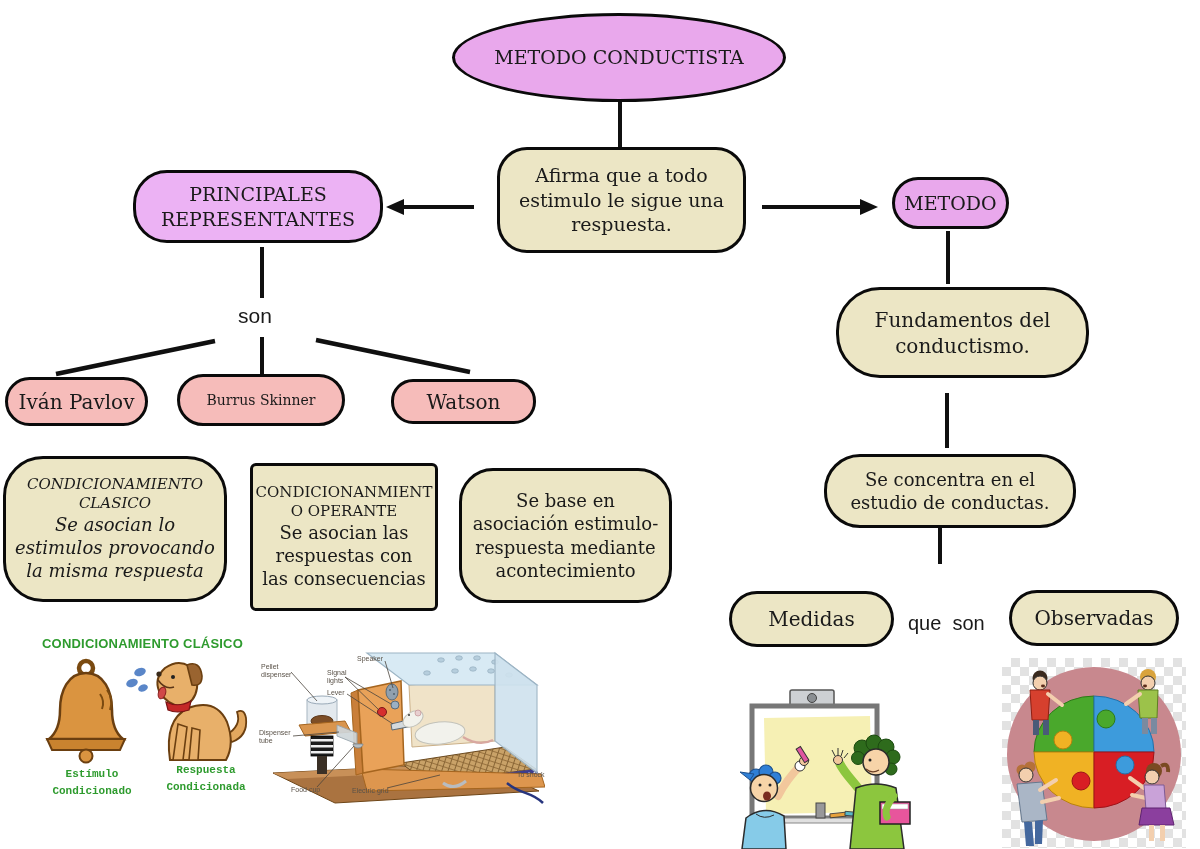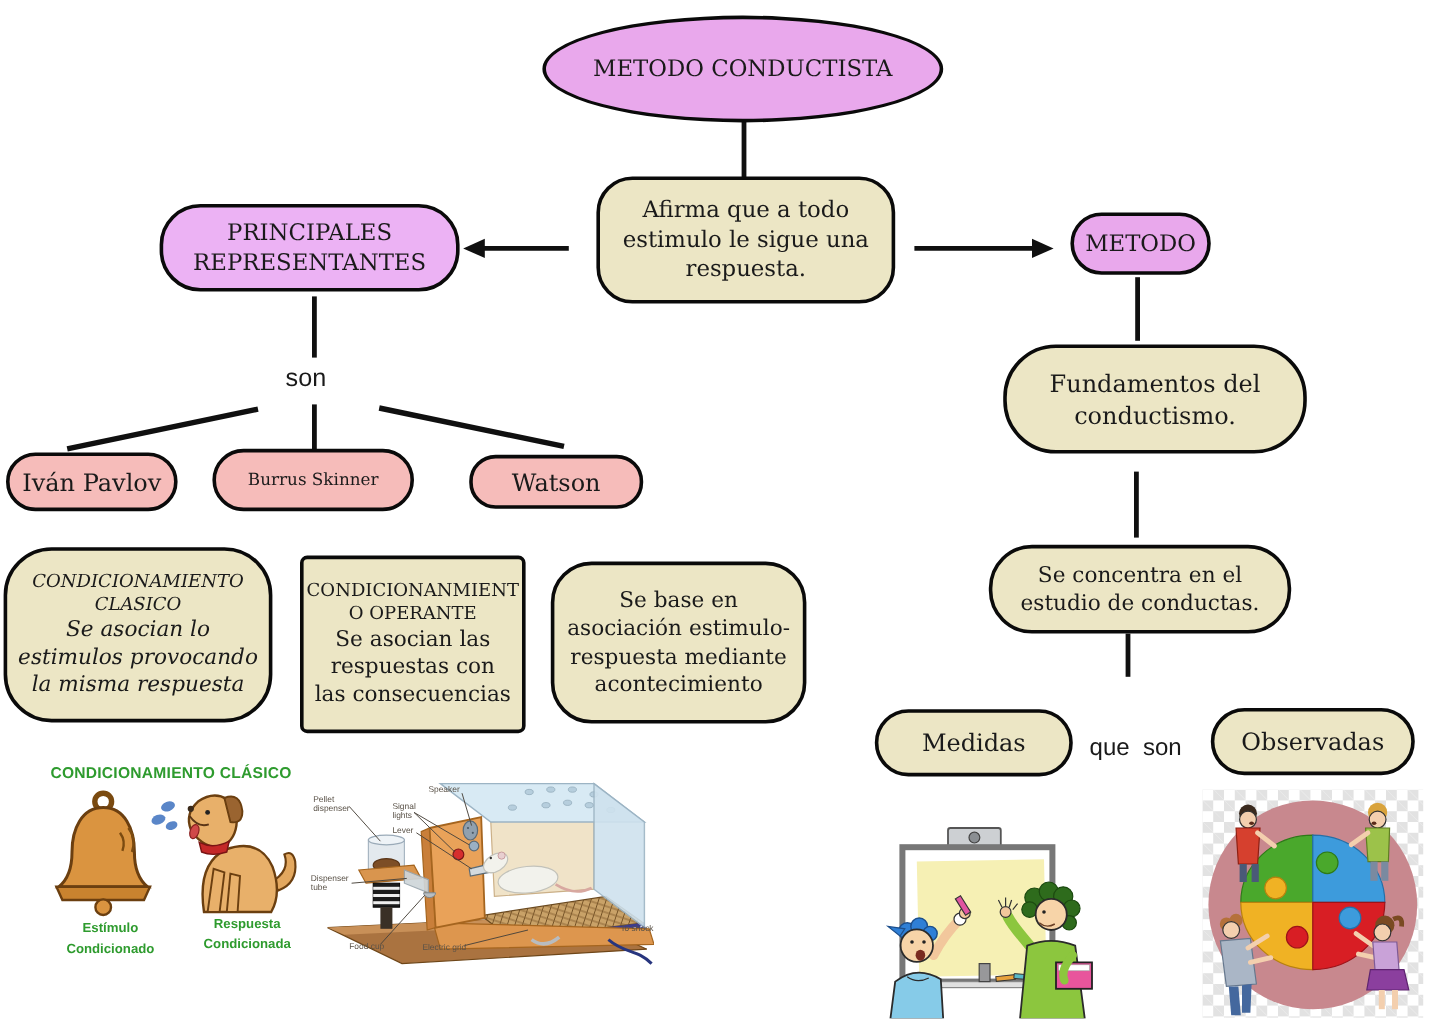--- a/index.html
+++ b/index.html
@@ -42,21 +42,21 @@
 
   .free-label{position:absolute;z-index:2;font-family:Liberation Sans, sans-serif;color:#1a1a1a;}
   .t-son{left:238px;top:304px;font-size:21px;}
   .t-queson{left:908px;top:572px;font-size:20px;white-space:pre;margin-top:40px;}
 
   .figure{position:absolute;z-index:2;overflow:hidden;}
   .fig-clasico{left:20px;top:628px;width:250px;height:188px;background:#fff;}
   .fig-clasico .fig-title{position:absolute;left:22px;top:8px;width:215px;
       font-family:"Liberation Sans",sans-serif;font-weight:bold;font-size:13px;
       color:var(--caption-green);letter-spacing:.2px;}
-  .green-caption{position:absolute;text-align:center;font-family:Liberation Sans, sans-serif;
+  .green-caption{position:absolute;text-align:center;font-family:Liberation Mono, monospace;
       font-weight:bold;font-size:11px;line-height:1.5;color:var(--caption-green);}
   .cap-bell{left:26px;top:138px;width:92px;}
   .cap-dog{left:136px;top:134px;width:100px;}
 
   .fig-skinner{left:255px;top:645px;width:290px;height:160px;background:#fff;}
   .sklbl{position:absolute;font-family:"Liberation Sans",sans-serif;font-size:7px;
          line-height:1.2;color:#5a5248;}
 
   .fig-board{left:712px;top:676px;width:240px;height:173px;background:#fff;}
 

